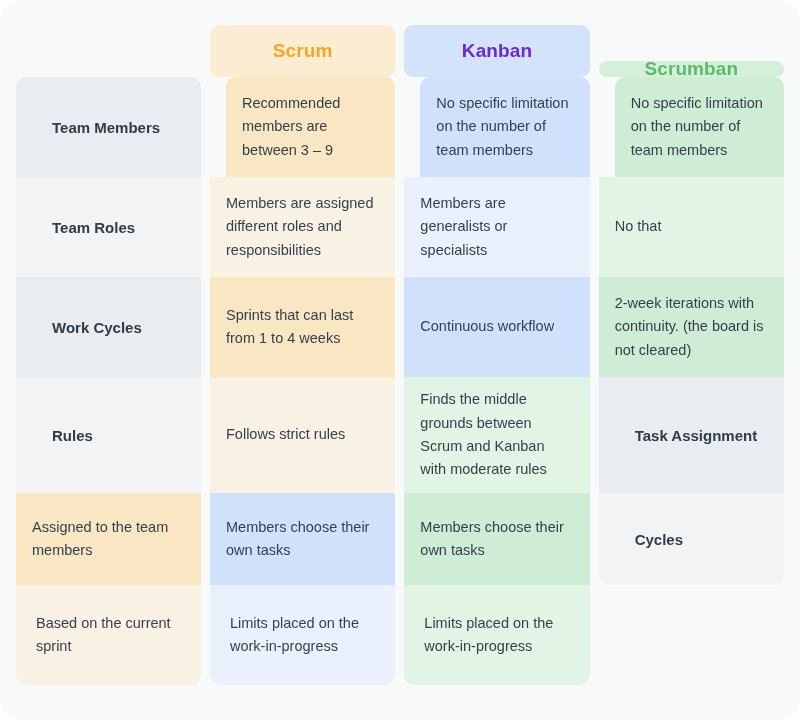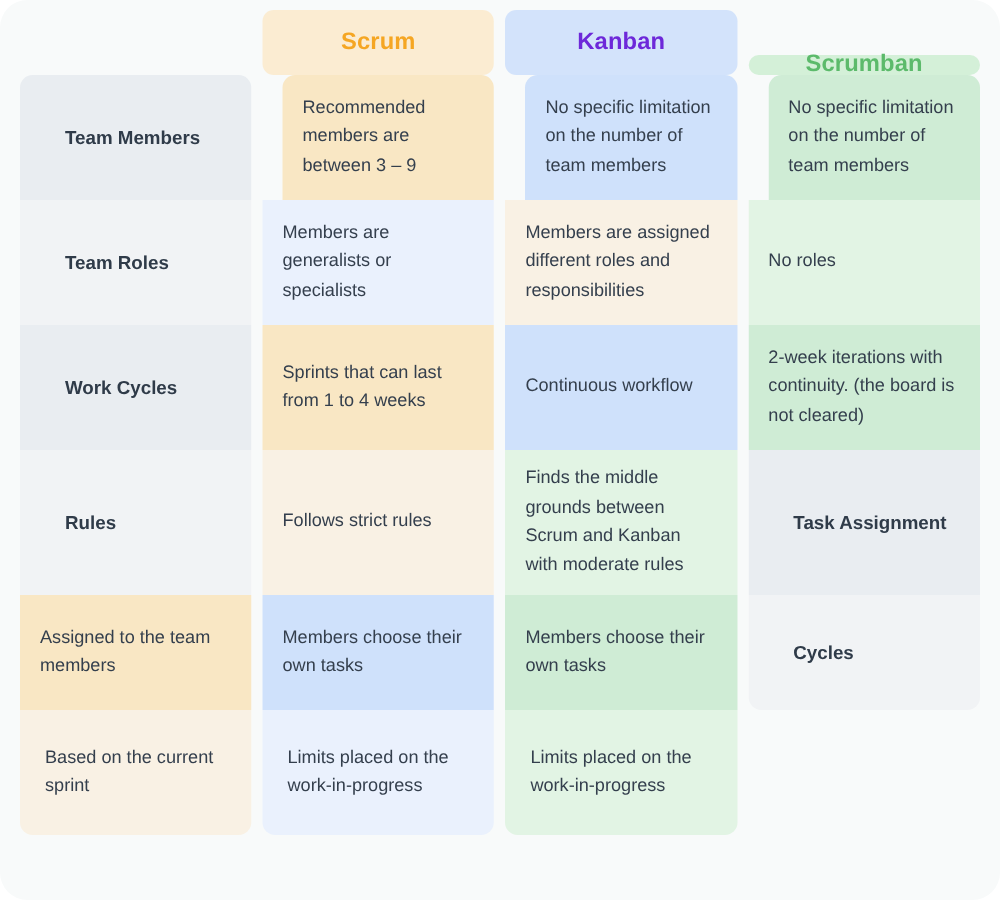--- a/index.html
+++ b/index.html
@@ -21,21 +21,21 @@
     background: #f8fafa;
     border-radius: 22px;
     overflow: hidden;
     box-sizing: border-box;
   }
 
   
   .table {
     position: absolute;
     left: 16px;
-    top: 8px;
+    top: 25px;
     width: 768px;
     display: grid;
     grid-template-columns: 185px 1fr 1fr 1fr;
     column-gap: 9px;
     grid-template-rows: 52px 100px 100px 100px 116px 92px 100px;
     row-gap: 0;
   }
 
   
   .hdr {
@@ -97,23 +97,23 @@
     <div class="hdr c-scrum">Scrum</div>
     <div class="hdr c-kanban">Kanban</div>
     <div class="hdr c-scrumban">Scrumban</div>
 
     <div class="lab alt first">Team Members</div>
     <div class="cell c-scrum alt first">Recommended members are between 3 – 9</div>
     <div class="cell c-kanban alt first">No specific limitation on the number of team members</div>
     <div class="cell c-scrumban alt first">No specific limitation on the number of team members</div>
 
     <div class="lab">Team Roles</div>
+    <div class="cell c-scrum">Members are assigned different roles and responsibilities</div>
     <div class="cell c-kanban">Members are generalists or specialists</div>
-    <div class="cell c-scrum">Members are assigned different roles and responsibilities</div>
-    <div class="cell c-scrumban">No roles</div>
+    <div class="cell c-scrumban">No that</div>
 
     <div class="lab alt">Work Cycles</div>
     <div class="cell c-scrum alt">Sprints that can last from 1 to 4 weeks</div>
     <div class="cell c-kanban alt">Continuous workflow</div>
     <div class="cell c-scrumban alt">2-week iterations with continuity. (the board is not cleared)</div>
 
     <div class="lab">Rules</div>
     <div class="cell c-scrum">Follows strict rules</div>
     <div class="cell c-scrumban">Finds the middle grounds between Scrum and Kanban with moderate rules</div>
 

